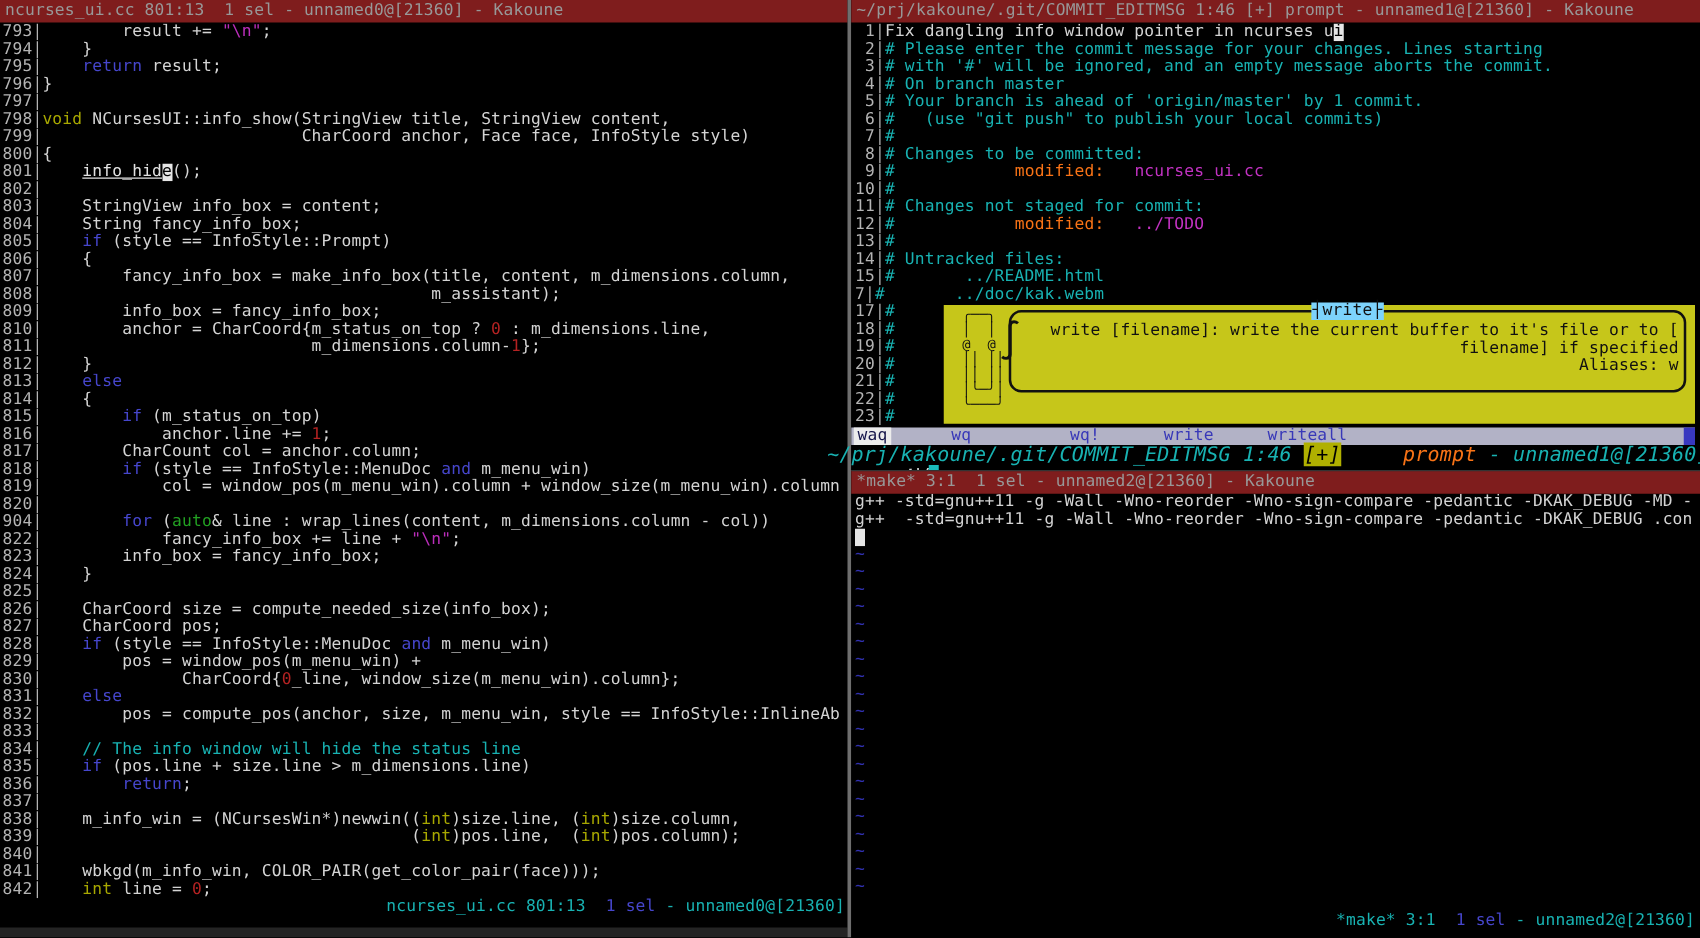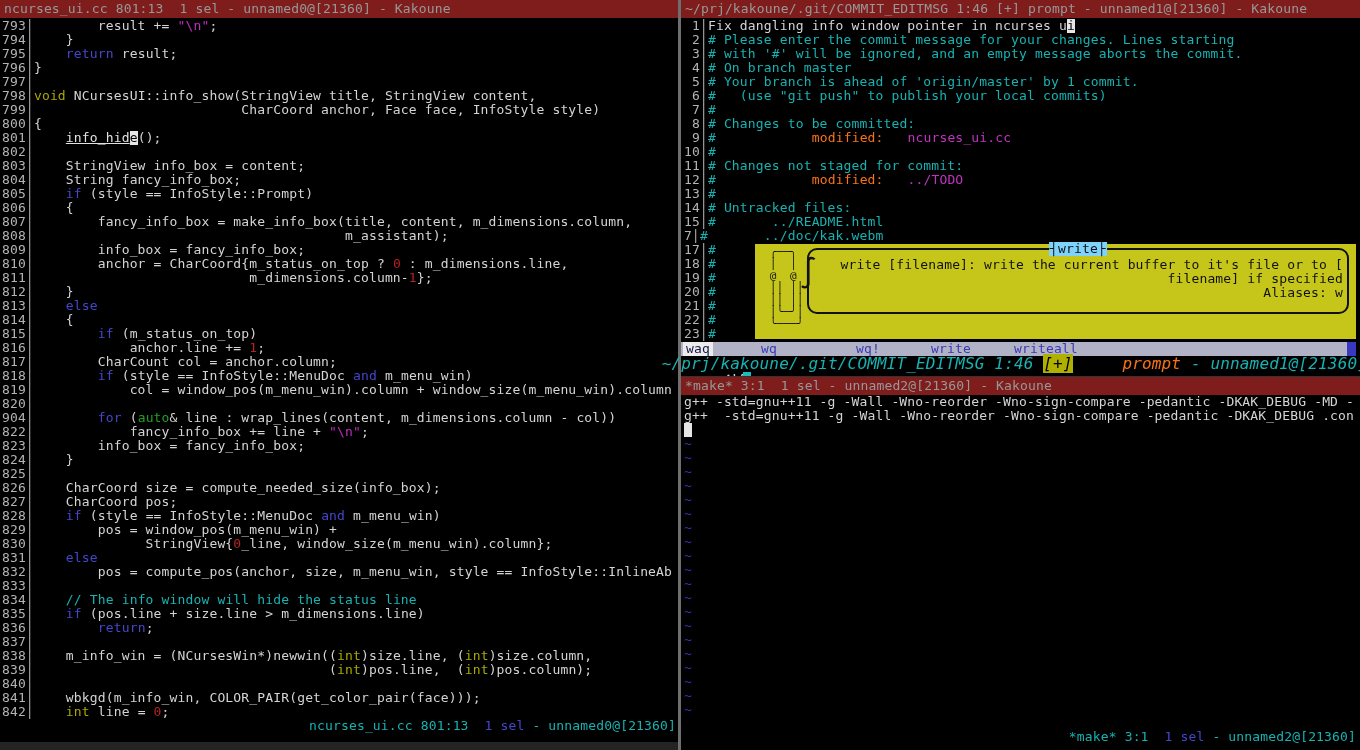--- a/index.html
+++ b/index.html
@@ -78,21 +78,21 @@
       <div class="ln"><span class="gut">820│</span><span class="w"></span></div>
       <div class="ln"><span class="gut">904│</span><span class="w">        </span><span class="k">for</span><span class="w"> (</span><span class="g">auto</span><span class="w">&amp; line : wrap_lines(content, m_dimensions.column - col))</span></div>
       <div class="ln"><span class="gut">822│</span><span class="w">            fancy_info_box += line + </span><span class="s">"\n"</span><span class="w">;</span></div>
       <div class="ln"><span class="gut">823│</span><span class="w">        info_box = fancy_info_box;</span></div>
       <div class="ln"><span class="gut">824│</span><span class="w">    }</span></div>
       <div class="ln"><span class="gut">825│</span><span class="w"></span></div>
       <div class="ln"><span class="gut">826│</span><span class="w">    CharCoord size = compute_needed_size(info_box);</span></div>
       <div class="ln"><span class="gut">827│</span><span class="w">    CharCoord pos;</span></div>
       <div class="ln"><span class="gut">828│</span><span class="w">    </span><span class="k">if</span><span class="w"> (style == InfoStyle::MenuDoc </span><span class="k">and</span><span class="w"> m_menu_win)</span></div>
       <div class="ln"><span class="gut">829│</span><span class="w">        pos = window_pos(m_menu_win) +</span></div>
-      <div class="ln"><span class="gut">830│</span><span class="w">              StringView{</span><span class="n">0</span><span class="w">_line, window_size(m_menu_win).column};</span></div>
+      <div class="ln"><span class="gut">830│</span><span class="w">              CharCoord{</span><span class="n">0</span><span class="w">_line, window_size(m_menu_win).column};</span></div>
       <div class="ln"><span class="gut">831│</span><span class="w">    </span><span class="k">else</span></div>
       <div class="ln"><span class="gut">832│</span><span class="w">        pos = compute_pos(anchor, size, m_menu_win, style == InfoStyle::InlineAb</span></div>
       <div class="ln"><span class="gut">833│</span><span class="w"></span></div>
       <div class="ln"><span class="gut">834│</span><span class="w">    </span><span class="c">// The info window will hide the status line</span></div>
       <div class="ln"><span class="gut">835│</span><span class="w">    </span><span class="k">if</span><span class="w"> (pos.line + size.line &gt; m_dimensions.line)</span></div>
       <div class="ln"><span class="gut">836│</span><span class="w">        </span><span class="k">return</span><span class="w">;</span></div>
       <div class="ln"><span class="gut">837│</span><span class="w"></span></div>
       <div class="ln"><span class="gut">838│</span><span class="w">    m_info_win = (NCursesWin*)newwin((</span><span class="t">int</span><span class="w">)size.line, (</span><span class="t">int</span><span class="w">)size.column,</span></div>
       <div class="ln"><span class="gut">839│</span><span class="w">                                     (</span><span class="t">int</span><span class="w">)pos.line,  (</span><span class="t">int</span><span class="w">)pos.column);</span></div>
       <div class="ln"><span class="gut">840│</span><span class="w"></span></div>

